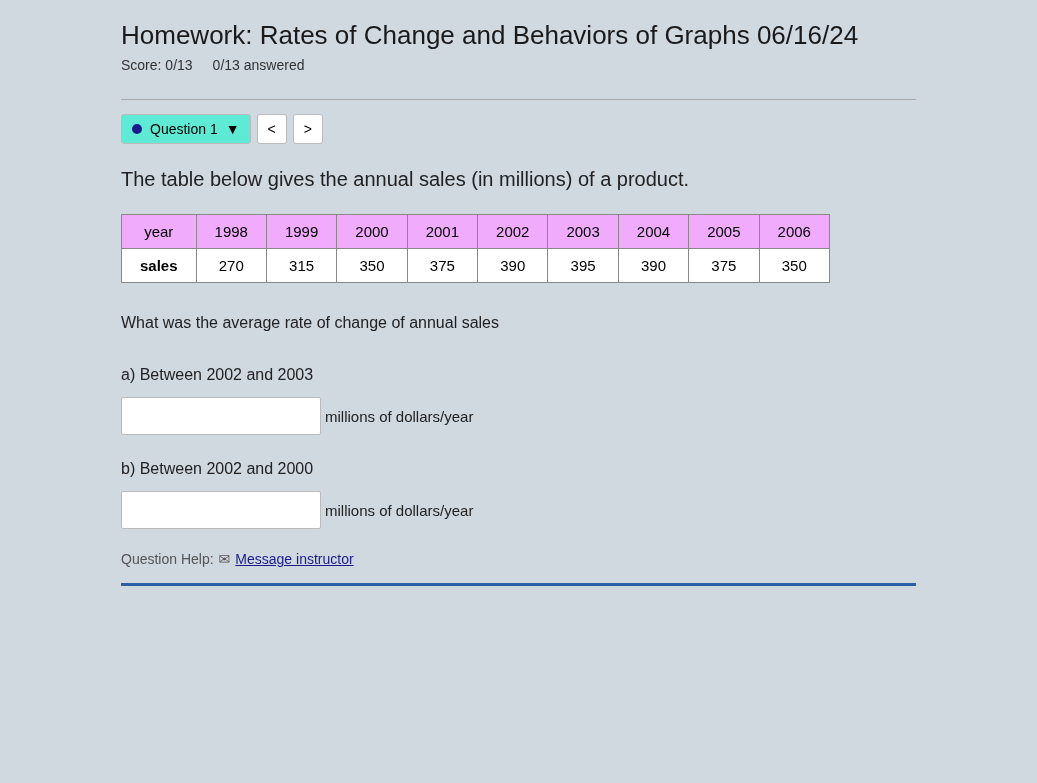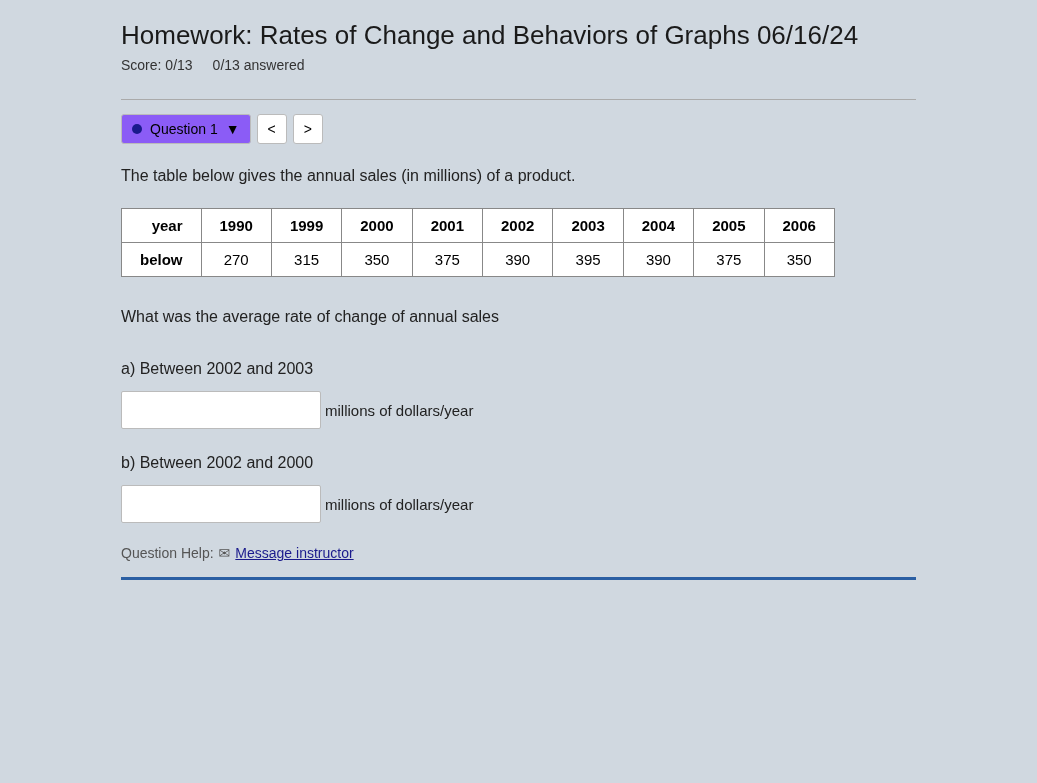--- a/index.html
+++ b/index.html
@@ -52,21 +52,21 @@
       align-items: center;
       gap: 6px;
       margin-bottom: 20px;
     }
 
     .question-selector {
       display: flex;
       align-items: center;
       gap: 8px;
       border: 1px solid #bbb;
-      background: #8b5cf6;
+      background: #5eead4;
       padding: 6px 10px;
       border-radius: 3px;
       cursor: pointer;
       font-size: 14px;
     }
 
     .dot {
       width: 10px;
       height: 10px;
       background-color: #1a1a8c;
@@ -77,43 +77,42 @@
     .nav-btn {
       border: 1px solid #bbb;
       background: white;
       padding: 6px 10px;
       cursor: pointer;
       font-size: 14px;
       border-radius: 3px;
     }
 
     .question-text {
-      font-size: 16px;
+      font-size: 20px;
       color: #222;
       margin-bottom: 20px;
       line-height: 1.5;
     }
 
     .data-table {
       border-collapse: collapse;
       margin-bottom: 28px;
     }
 
     .data-table th,
     .data-table td {
       border: 1px solid #888;
       padding: 8px 18px;
       text-align: center;
       font-size: 15px;
     }
 
     .data-table th {
-      font-weight: bold;
-      background-color: #ffffff;
-      text-align: right;
+      font-weight: normal;
+      background-color: #f0abfc;
     }
 
     .data-table td {
       background-color: #fff;
     }
 
     .sub-question {
       font-size: 16px;
       color: #222;
       margin-bottom: 10px;
@@ -190,34 +189,34 @@
     <button class="nav-btn">&lt;</button>
     <button class="nav-btn">&gt;</button>
   </div>
 
   <p class="question-text">The table below gives the annual sales (in millions) of a product.</p>
 
   <table class="data-table">
     <thead>
       <tr>
         <th>year</th>
-        <th>1990</th>
+        <th>1998</th>
         <th>1999</th>
         <th>2000</th>
         <th>2001</th>
         <th>2002</th>
         <th>2003</th>
         <th>2004</th>
         <th>2005</th>
         <th>2006</th>
       </tr>
     </thead>
     <tbody>
       <tr>
-        <td><strong>below</strong></td>
+        <td><strong>sales</strong></td>
         <td>270</td>
         <td>315</td>
         <td>350</td>
         <td>375</td>
         <td>390</td>
         <td>395</td>
         <td>390</td>
         <td>375</td>
         <td>350</td>
       </tr>

